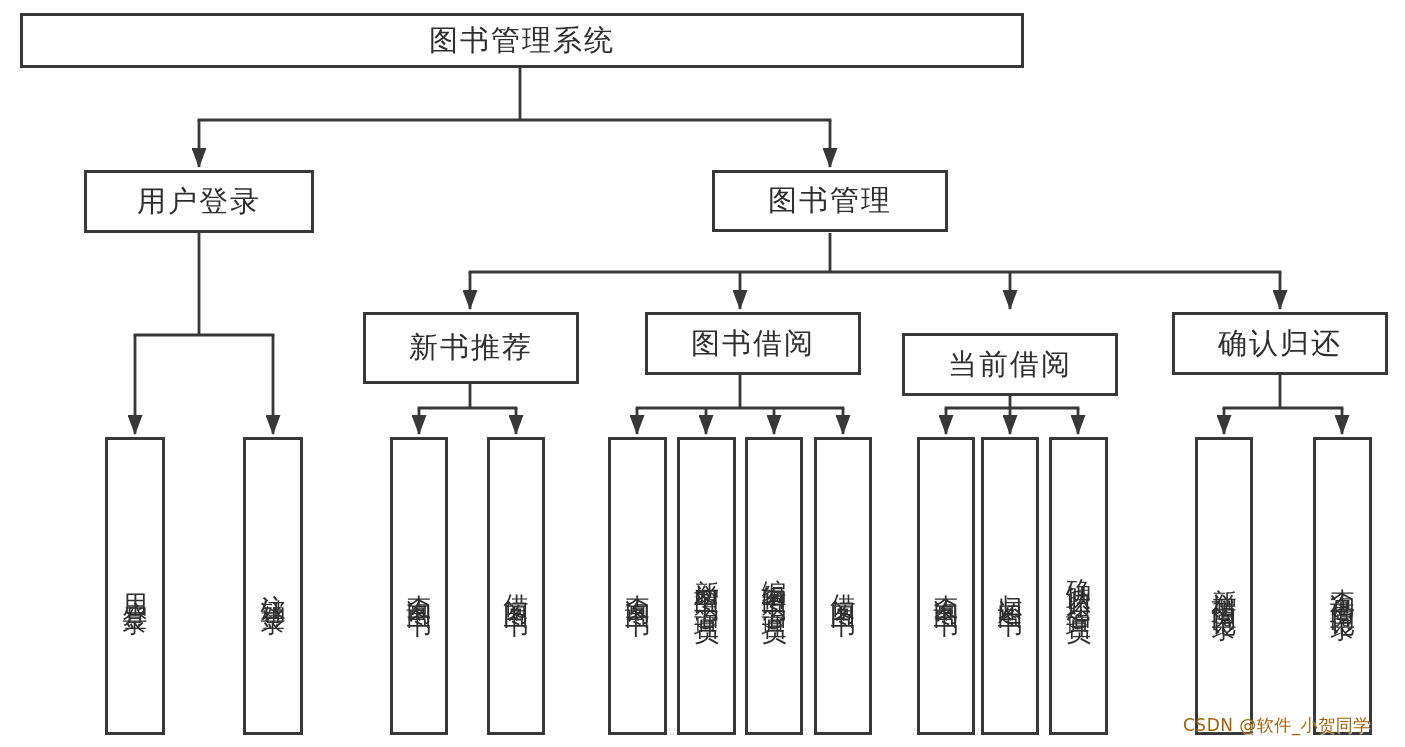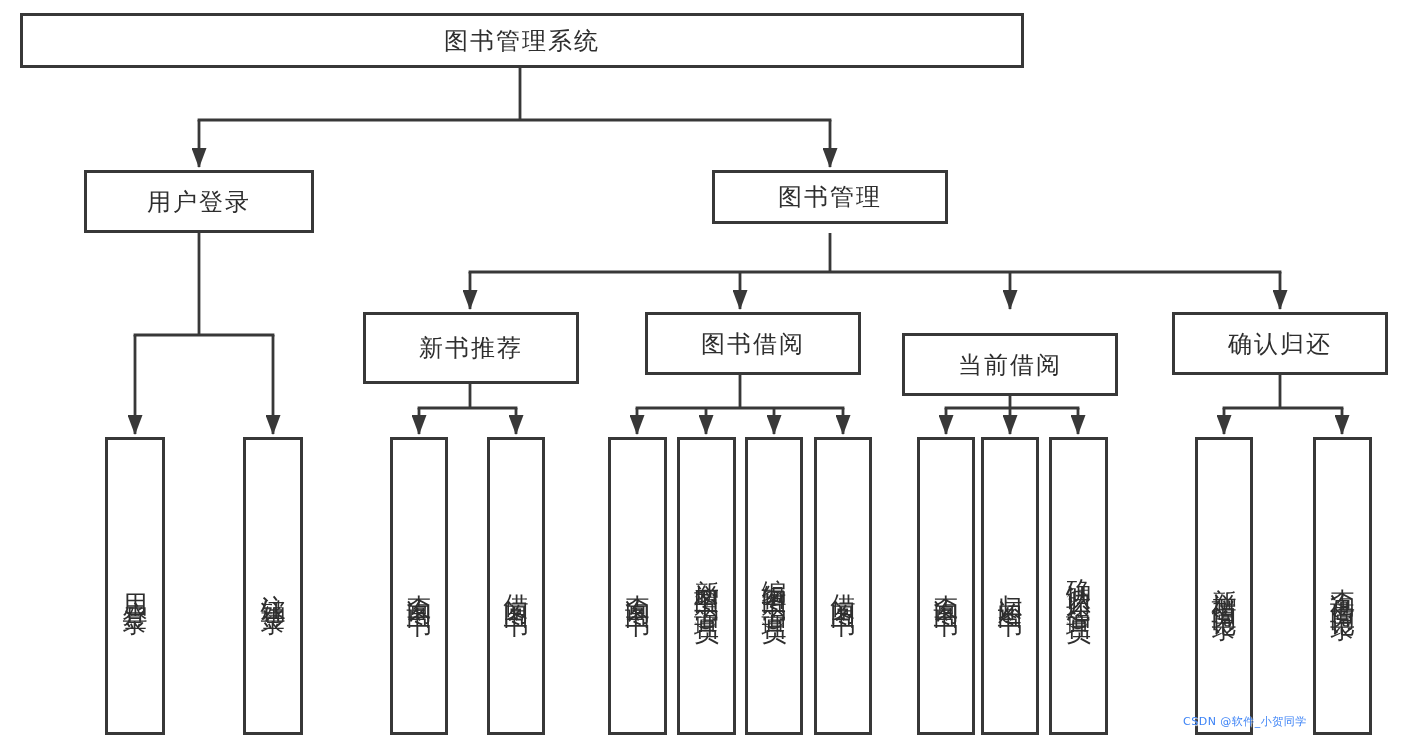--- a/index.html
+++ b/index.html
@@ -6,28 +6,28 @@
   .canvas{
     position:relative;width:1405px;height:747px;background:#ffffff;overflow:hidden;
     font-family:"DejaVu Sans","Liberation Sans",sans-serif;
   }
   svg.connectors{position:absolute;left:0;top:0;width:1405px;height:747px;z-index:1;}
   .node{
     position:absolute;box-sizing:border-box;background:#ffffff;
     border:3px solid #383838;color:#2e2e2e;z-index:2;
     display:flex;align-items:center;justify-content:center;
   }
-  .node-h{font-size:24px;letter-spacing:2px;white-space:nowrap;}
+  .node-h{font-size:29px;letter-spacing:2px;white-space:nowrap;}
   .node-v{
     font-size:25px;letter-spacing:6px;
     writing-mode:vertical-rl;text-orientation:mixed;
     line-height:1;
   }
   .watermark{
-    position:absolute;z-index:3;color:#3b82f6;font-size:11px;letter-spacing:0.5px;
+    position:absolute;z-index:3;color:#a16207;font-size:17px;letter-spacing:0.5px;
     text-shadow:1px 1px 1px rgba(255,255,255,0.9);white-space:nowrap;
   }
 </style>
 </head>
 <body>
 
 <div class="canvas">
 
   <svg class="connectors" viewBox="0 0 1405 747" xmlns="http://www.w3.org/2000/svg">
     <defs>
@@ -75,21 +75,21 @@
       <path d="M1280,375 V408"></path>
       <path d="M1222.6,408 H1343.4"></path>
       <path d="M1224,408 V434" marker-end="url(#arrow)"></path>
       <path d="M1342,408 V434" marker-end="url(#arrow)"></path>
     </g>
   </svg>
 
   <div class="node node-h" style="left:20px;top:13px;width:1004px;height:55px;">图书管理系统</div>
 
   <div class="node node-h" style="left:84px;top:170px;width:230px;height:63px;">用户登录</div>
-  <div class="node node-h" style="left:712px;top:170px;width:236px;height:54px;">图书管理</div>
+  <div class="node node-h" style="left:712px;top:170px;width:236px;height:62px;">图书管理</div>
 
   <div class="node node-h" style="left:363px;top:312px;width:216px;height:72px;">新书推荐</div>
   <div class="node node-h" style="left:632px;top:312px;width:216px;height:63px;margin-left:13px;">图书借阅</div>
   <div class="node node-h" style="left:902px;top:312px;width:216px;height:63px;margin-top:21px;">当前借阅</div>
   <div class="node node-h" style="left:1172px;top:312px;width:216px;height:63px;">确认归还</div>
 
   <div class="node node-v" style="left:105px;top:437px;width:60px;height:298px;">用户登录</div>
   <div class="node node-v" style="left:243px;top:437px;width:60px;height:298px;">注销登录</div>
 
   <div class="node node-v" style="left:390px;top:437px;width:58px;height:298px;">查询图书</div>

